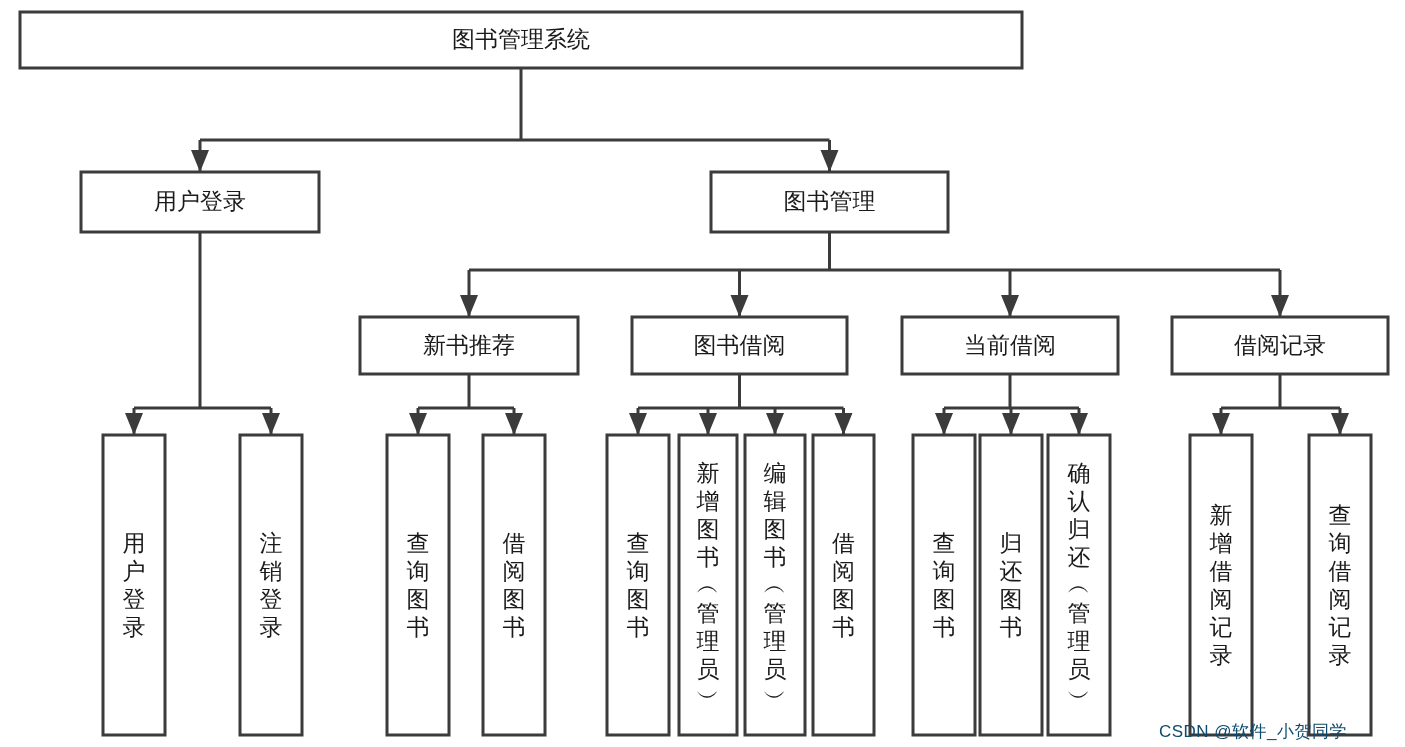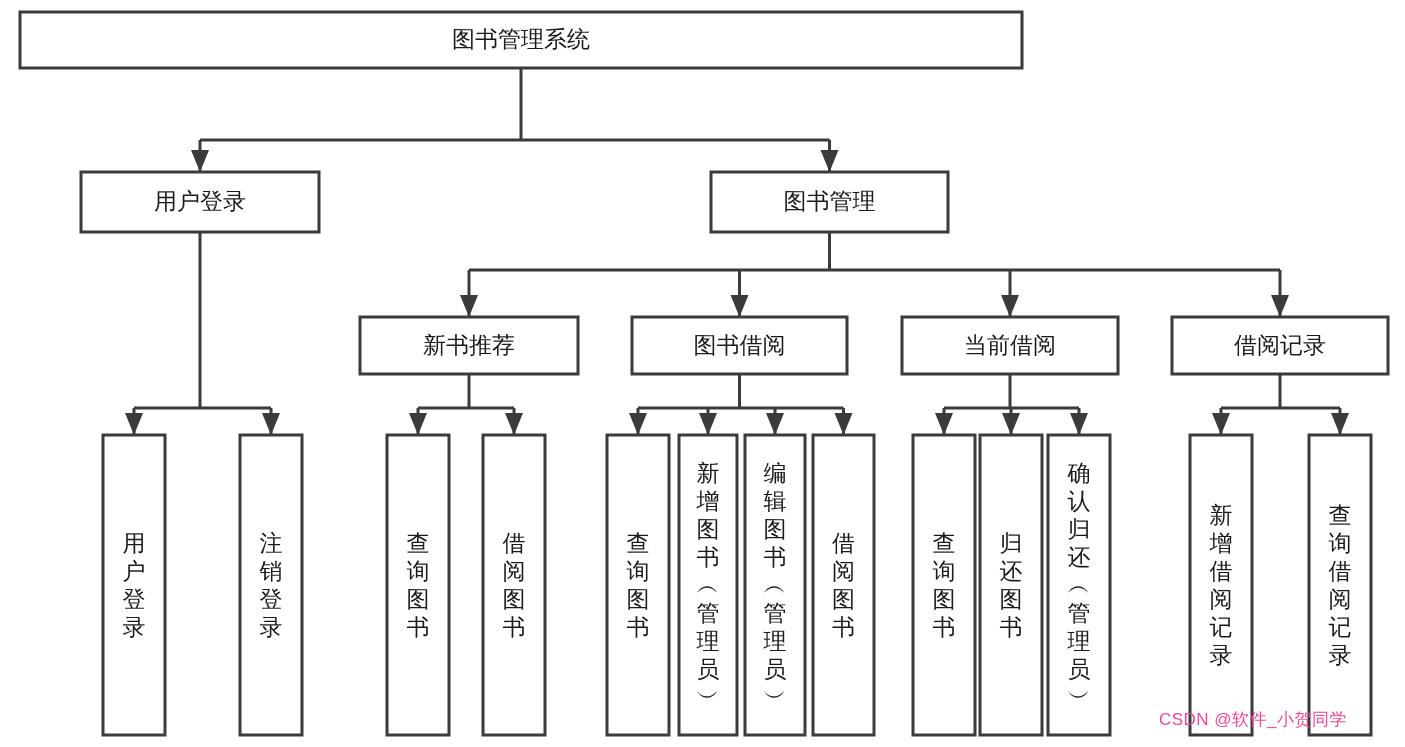--- a/index.html
+++ b/index.html
@@ -50,24 +50,24 @@
   }
   .node-label-v {
     font-family: "Liberation Sans", "DejaVu Sans", sans-serif;
     font-size: 23px;
     fill: #1a1a1a;
     text-anchor: middle;
   }
   .watermark-text {
     position: absolute;
     right: 8px;
-    bottom: 16px;
+    bottom: 4px;
     font-family: "Liberation Sans", "DejaVu Sans", sans-serif;
     font-size: 17px;
-    color: #ec4899;
+    color: #0c4a6e;
     white-space: nowrap;
     letter-spacing: 0.5px;
   }
 </style>
 </head>
 <body>
 
 <div id="diagram-root">
   <svg class="diagram-canvas" viewBox="0 0 1405 747">
     <g id="connector-layer">

